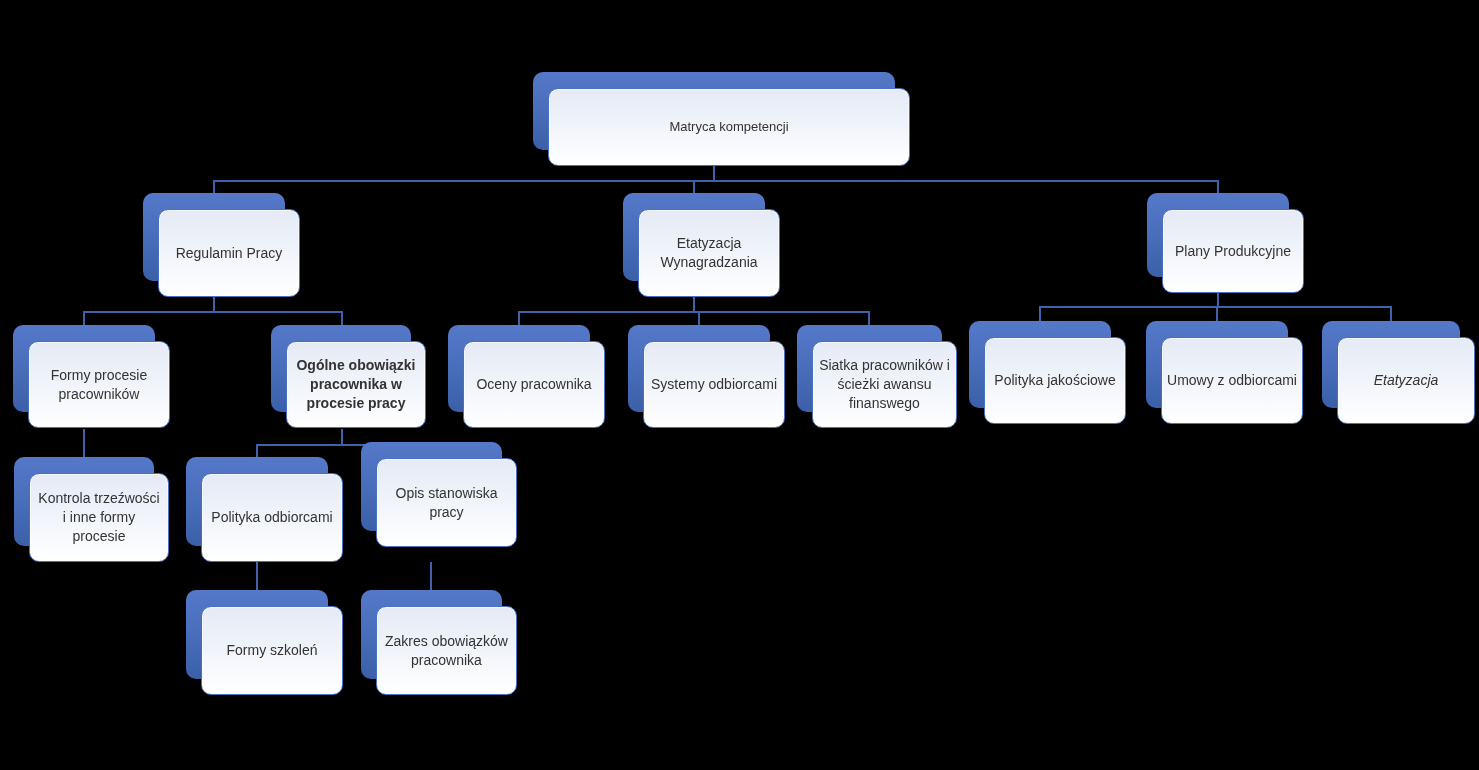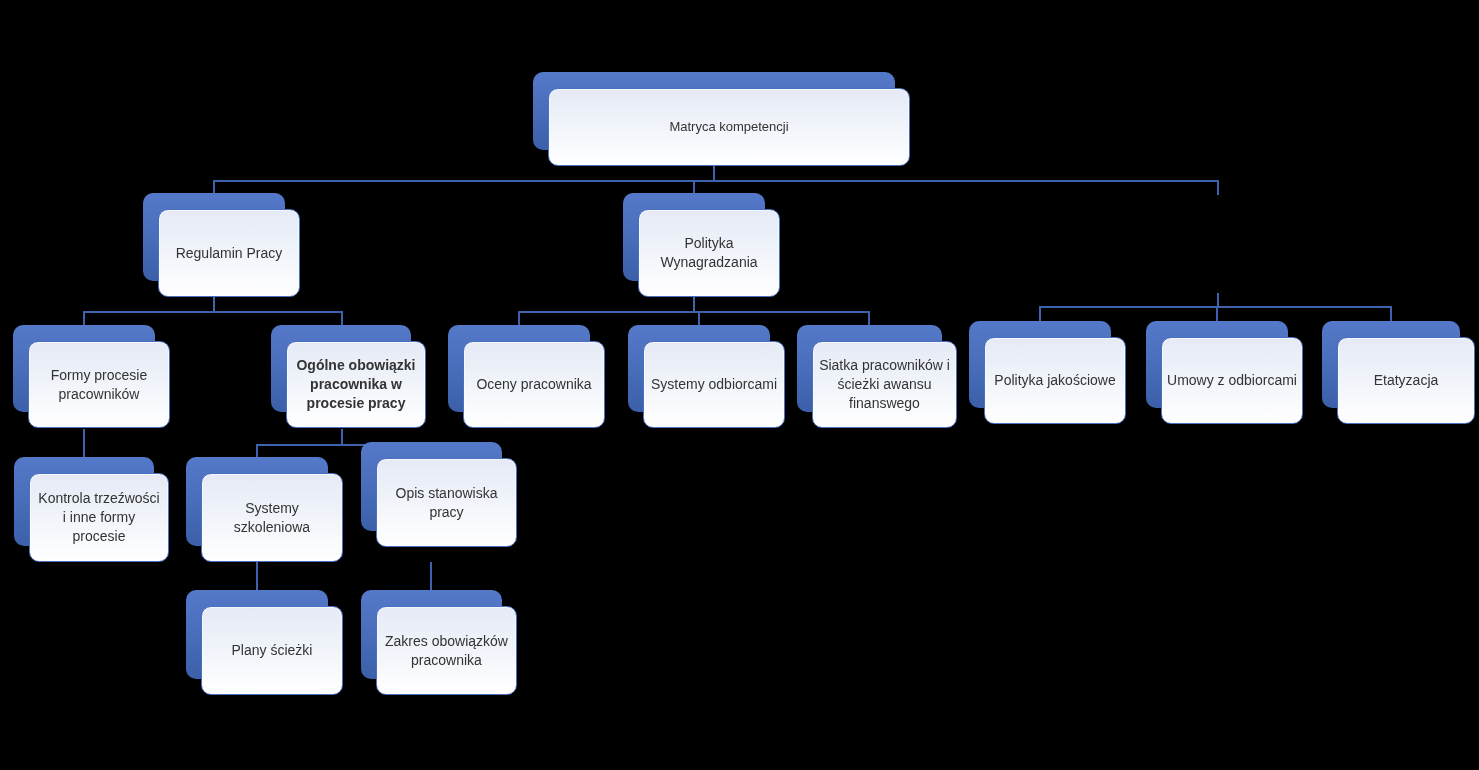--- a/index.html
+++ b/index.html
@@ -83,21 +83,27 @@
 
   <div class="node" style="left:158px; top:209px; width:142px; height:88px;">
     <div class="node-shadow"></div>
     <div class="node-face">
       <span>Regulamin Pracy</span>
     </div>
   </div>
   <div class="node" style="left:638px; top:209px; width:142px; height:88px;">
     <div class="node-shadow"></div>
     <div class="node-face">
-      <span>Polityka Wynagradzania</span>
+      <span>Etatyzacja Wynagradzania</span>
+    </div>
+  </div>
+  <div class="node" style="left:1162px; top:209px; width:142px; height:84px;">
+    <div class="node-shadow"></div>
+    <div class="node-face">
+      <span>Plany Produkcyjne</span>
     </div>
   </div>
 
   <div class="node" style="left:28px; top:341px; width:142px; height:87px;">
     <div class="node-shadow"></div>
     <div class="node-face">
       <span>Formy procesie pracowników</span>
     </div>
   </div>
   <div class="node" style="left:286px; top:341px; width:140px; height:87px;font-weight:bold;">
@@ -129,50 +135,50 @@
     <div class="node-face">
       <span>Polityka jakościowe</span>
     </div>
   </div>
   <div class="node" style="left:1161px; top:337px; width:142px; height:87px;">
     <div class="node-shadow"></div>
     <div class="node-face">
       <span>Umowy z odbiorcami</span>
     </div>
   </div>
-  <div class="node" style="left:1337px; top:337px; width:138px; height:87px;">
+  <div class="node" style="left:1337px; top:337px; width:138px; height:87px;font-style:italic;">
     <div class="node-shadow"></div>
     <div class="node-face">
       <span>Etatyzacja</span>
     </div>
   </div>
 
   <div class="node" style="left:29px; top:473px; width:140px; height:89px;">
     <div class="node-shadow"></div>
     <div class="node-face">
       <span>Kontrola trzeźwości i inne formy procesie</span>
     </div>
   </div>
   <div class="node" style="left:201px; top:473px; width:142px; height:89px;">
     <div class="node-shadow"></div>
     <div class="node-face">
-      <span>Systemy szkoleniowa</span>
+      <span>Polityka odbiorcami</span>
     </div>
   </div>
   <div class="node" style="left:376px; top:458px; width:141px; height:89px;">
     <div class="node-shadow"></div>
     <div class="node-face">
       <span>Opis stanowiska pracy</span>
     </div>
   </div>
 
   <div class="node" style="left:201px; top:606px; width:142px; height:89px;">
     <div class="node-shadow"></div>
     <div class="node-face">
-      <span>Plany ścieżki</span>
+      <span>Formy szkoleń</span>
     </div>
   </div>
   <div class="node" style="left:376px; top:606px; width:141px; height:89px;">
     <div class="node-shadow"></div>
     <div class="node-face">
       <span>Zakres obowiązków pracownika</span>
     </div>
   </div>
 
 </div>

